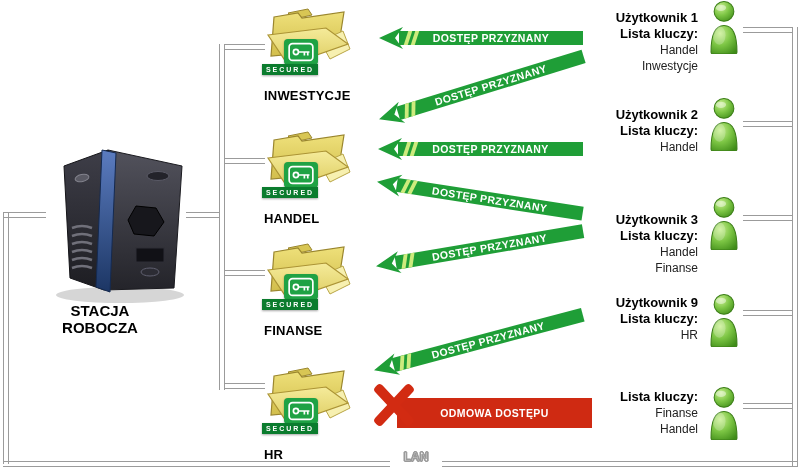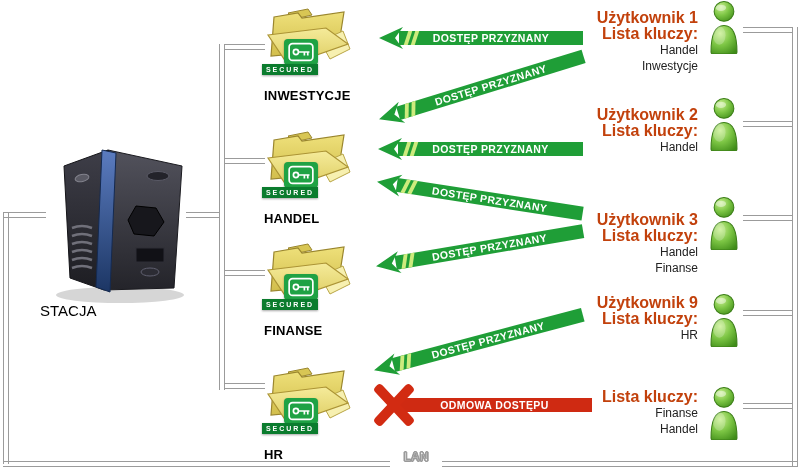--- a/index.html
+++ b/index.html
@@ -11,39 +11,39 @@
   
   .folder{position:absolute;width:96px;}
   .folder-label{margin-top:3px;padding-left:6px;font-size:13px;font-weight:bold;letter-spacing:.2px;color:#000;}
   .badge-key{position:absolute;left:26px;top:36px;width:34px;height:26px;background:#1fa244;border-radius:4px;
              box-shadow:0 1px 2px rgba(0,0,0,.35);display:flex;align-items:center;justify-content:center;}
   .badge-bar{position:absolute;left:4px;top:61px;width:56px;height:11px;background:#0b7c2e;
              color:#fff;font-size:7px;font-weight:bold;letter-spacing:2px;text-align:center;line-height:11px;
              box-shadow:0 1px 2px rgba(0,0,0,.35);}
   
   .user-text{position:absolute;right:102px;width:150px;text-align:right;line-height:16px;}
-  .u-name{font-size:16px;font-weight:bold;color:#c2410c;}
+  .u-name{font-size:13px;font-weight:bold;color:#000000;}
   .u-key{font-size:12px;color:#222;}
   .user-icon{position:absolute;left:705px;width:38px;height:54px;}
   
   .arrow{position:absolute;display:flex;align-items:center;height:26px;transform-origin:2px 13px;}
   .shaft{flex:1;height:14px;background:#1f9e37;margin-left:-5px;position:relative;
          display:flex;align-items:center;justify-content:center;}
   .shaft span{color:#fff;font-size:10.5px;font-weight:bold;letter-spacing:.4px;white-space:nowrap;
               position:relative;z-index:2;}
   .tick{position:absolute;top:0;width:3.5px;height:14px;background:#cdeb7d;transform:skewX(-18deg);}
   .tick.t1{left:7px}.tick.t2{left:14px}
-  .red-bar{position:absolute;height:14px;background:#cf2a12;display:flex;align-items:center;justify-content:center;}
+  .red-bar{position:absolute;height:30px;background:#cf2a12;display:flex;align-items:center;justify-content:center;}
   .red-bar span{color:#fff;font-size:10.5px;font-weight:bold;letter-spacing:.4px;white-space:nowrap;}
   .xmark{position:absolute;width:50px;height:50px;}
   .xb{position:absolute;left:-1px;top:20px;width:52px;height:10px;background:#d22b12;border-radius:4px;}
   .xb1{transform:rotate(47deg)}.xb2{transform:rotate(-47deg)}
   
-  .ws-label{position:absolute;left:40px;top:302px;width:120px;text-align:left;
-            font-size:15px;font-weight:normal;line-height:17px;color:#000;}
+  .ws-label{position:absolute;left:40px;top:302px;width:120px;text-align:center;
+            font-size:15px;font-weight:bold;line-height:17px;color:#000;}
   
   .lan-label{position:absolute;left:390px;top:446px;width:52px;height:22px;background:#fff;z-index:2;
              text-align:center;font-size:12px;font-weight:bold;line-height:22px;color:#fff;
              -webkit-text-stroke:1.2px #9a9a9a;
              text-shadow:-1px 0 #9a9a9a,1px 0 #9a9a9a,0 -1px #9a9a9a,0 1px #9a9a9a;}
   .hidden-defs{position:absolute;width:0;height:0;overflow:hidden;}
 </style>
 </head>
 <body>
 
@@ -120,20 +120,21 @@
     <path d="M26,112 q10,-4 20,0" stroke="#70707a" stroke-width="2.5" fill="none"></path>
     <path d="M26,120 q10,-4 20,0" stroke="#70707a" stroke-width="2.5" fill="none"></path>
     <path d="M26,128 q10,-4 20,0" stroke="#70707a" stroke-width="2.5" fill="none"></path>
     <ellipse cx="112" cy="36" rx="11" ry="4.5" fill="#23232a" stroke="#5a5a66" stroke-width="1"></ellipse>
     <polygon points="90,66 110,68 118,82 108,96 88,94 82,80" fill="#17171c" stroke="#000" stroke-width="1"></polygon>
     <rect x="90" y="108" width="28" height="14" fill="#111116" stroke="#2e2e36" stroke-width="1"></rect>
     <ellipse cx="104" cy="132" rx="9" ry="4" fill="#2c2c34" stroke="#606070" stroke-width="1"></ellipse>
   </svg>
   <div class="ws-label">
     <div>STACJA</div>
+    <div>ROBOCZA</div>
   </div>
 
   <div class="folder" style="left:258px;top:3px">
     <svg width="96" height="78" viewBox="0 0 96 78">
         <use href="#folder-shape" xlink:href="#folder-shape"></use>
       </svg>
     <div class="badge-key">
       <svg width="30" height="22" viewBox="0 0 34 26">
         <rect x="3" y="3" width="28" height="20" rx="4" fill="none" stroke="#fff" stroke-width="2"></rect>
         <circle cx="11" cy="13" r="3" fill="none" stroke="#fff" stroke-width="2"></circle>

